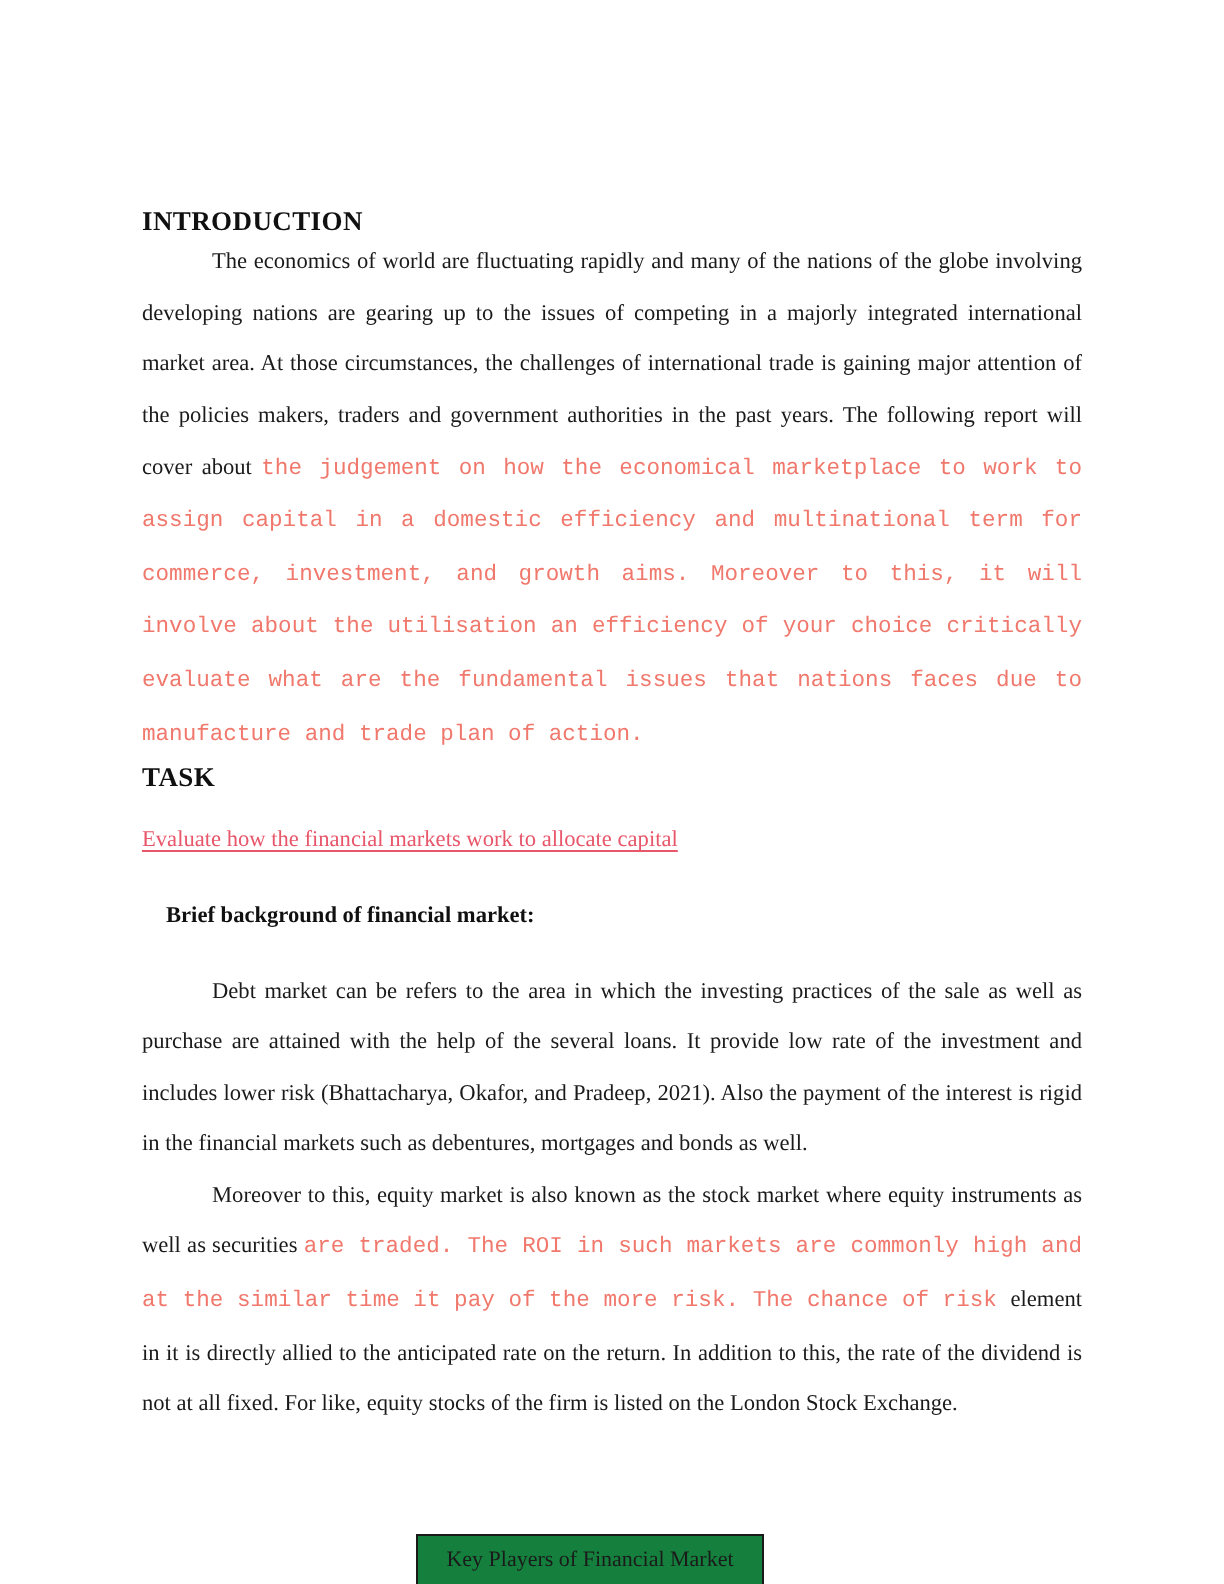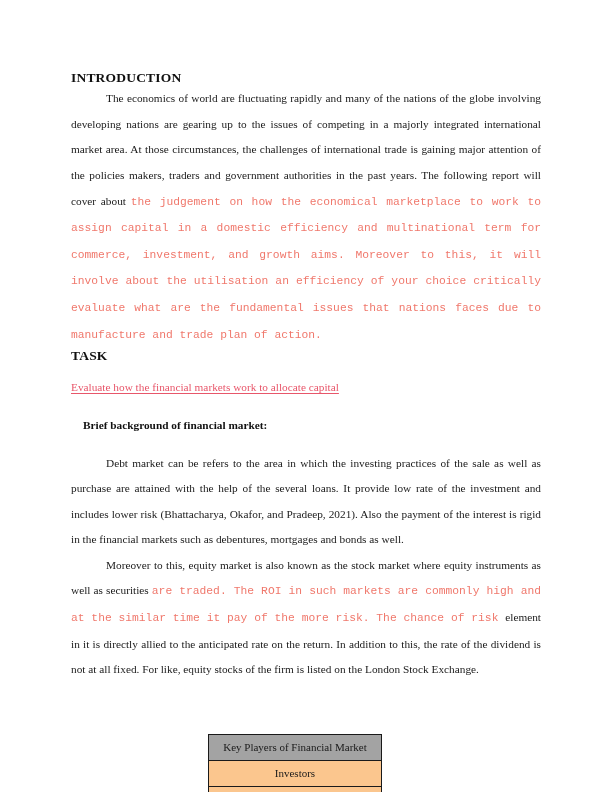--- a/index.html
+++ b/index.html
@@ -13,21 +13,21 @@
     overflow: hidden;
     font-family: "Liberation Serif", "DejaVu Serif", serif;
     color: #1a1a1a;
     -webkit-font-smoothing: antialiased;
   }
   .page {
     position: relative;
     width: 612px;
     height: 792px;
     box-sizing: border-box;
-    padding: 70px 71px 0 71px;
+    padding: 103px 71px 0 71px;
   }
   .content {
     width: 470px;
   }
 
   h1.heading {
     font-size: 13.5px;
     font-weight: bold;
     line-height: 1.2;
     margin: 0;
@@ -81,21 +81,21 @@
   table.players td {
     border: 1px solid #1a1a1a;
     text-align: center;
     font-size: 11px;
     line-height: 1.2;
     color: #1a1a1a;
     padding: 5px 4px;
     height: 15px;
   }
   td.th-cell {
-    background: #a3a3a3;
+    background: #15803d;
   }
   td.body-cell {
     background: #fbc68e;
   }
 </style>
 </head>
 <body>
 
 <div class="page">
   <div class="content">

